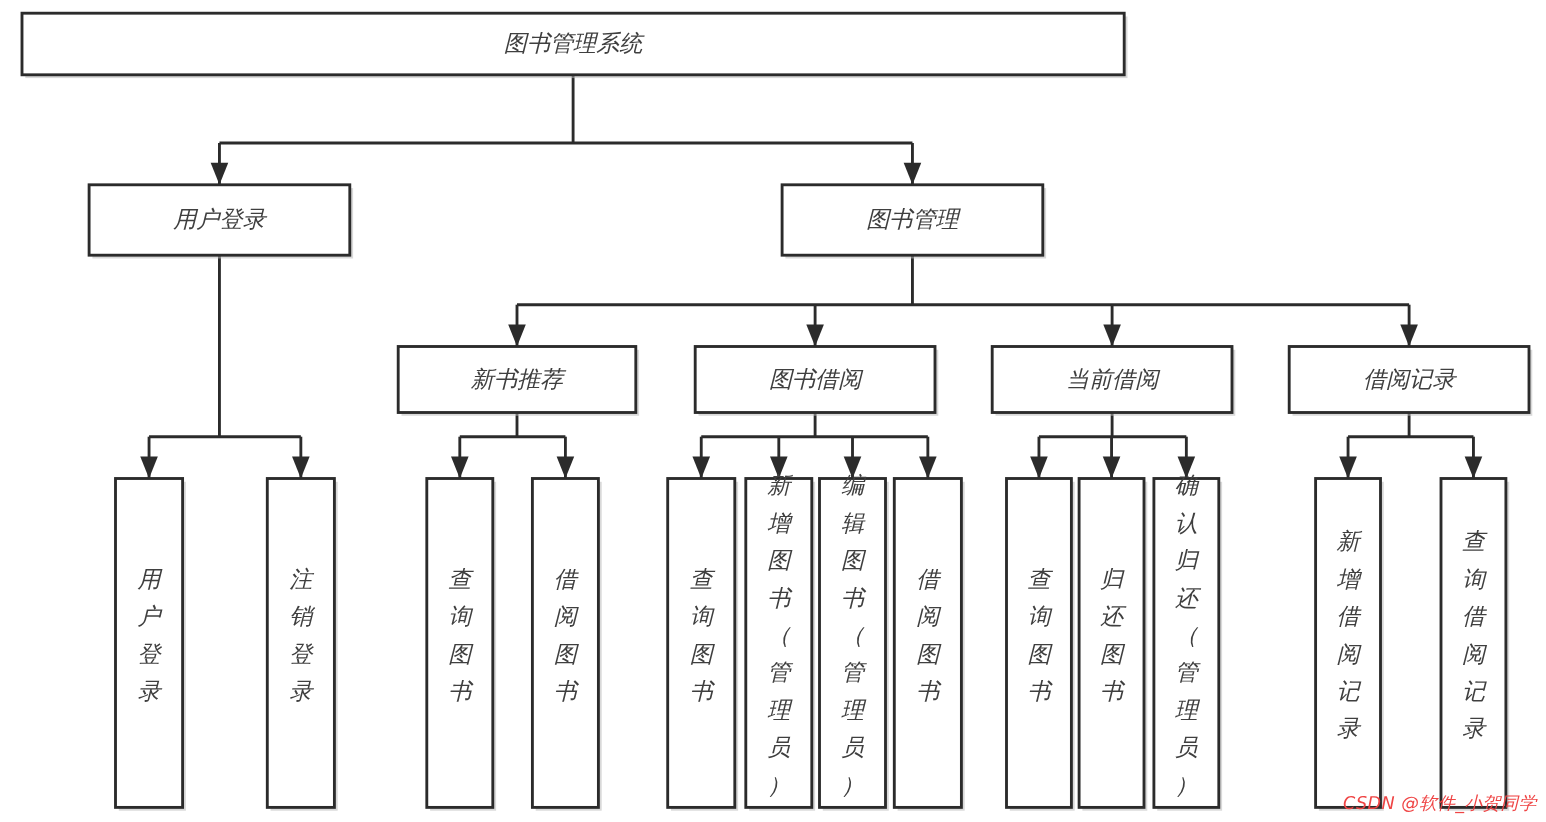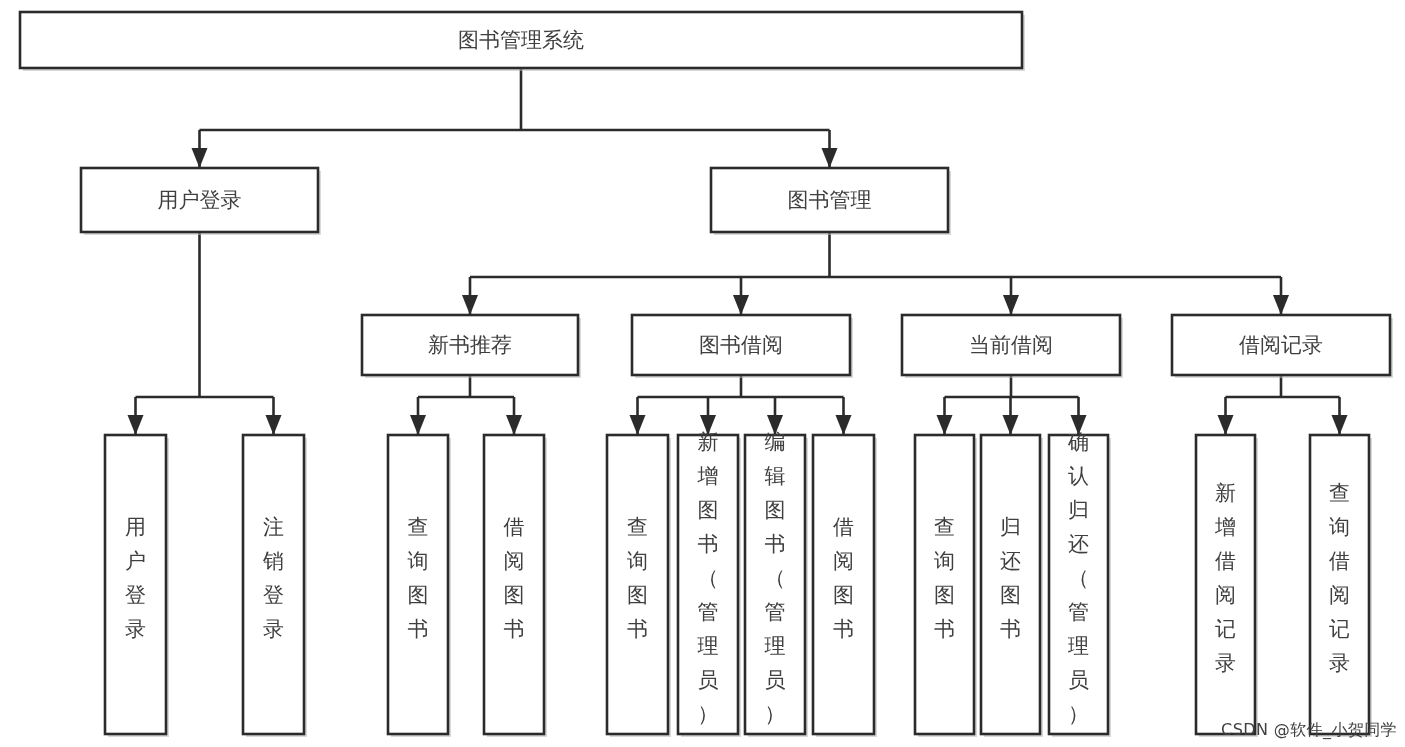--- a/index.html
+++ b/index.html
@@ -12,20 +12,21 @@
     width: 1405px;
     height: 747px;
     font-family: "DejaVu Sans", "Liberation Sans", sans-serif;
     overflow: hidden;
     position: relative;
   }
   #diagram-root {
     position: relative;
     width: 1405px;
     height: 747px;
+    font-style: italic;
   }
   svg.diagram-canvas {
     display: block;
     width: 1405px;
     height: 747px;
   }
   .node-box {
     fill: #ffffff;
     stroke: #2b2b2b;
     stroke-width: 2.6;
@@ -56,21 +57,21 @@
   .arrow-head {
     fill: #2b2b2b;
     stroke: none;
   }
   .watermark {
     position: absolute;
     right: 8px;
     bottom: 6px;
     font-family: "DejaVu Sans", "Liberation Sans", sans-serif;
     font-size: 16px;
-    color: #404040;
+    color: #ef4444;
     letter-spacing: .4px;
     white-space: nowrap;
     user-select: none;
   }
 </style>
 </head>
 <body>
 
 <div id="diagram-root">
   <svg class="diagram-canvas" id="diagram-svg" viewBox="0 0 1405 747" xmlns="http://www.w3.org/2000/svg">

